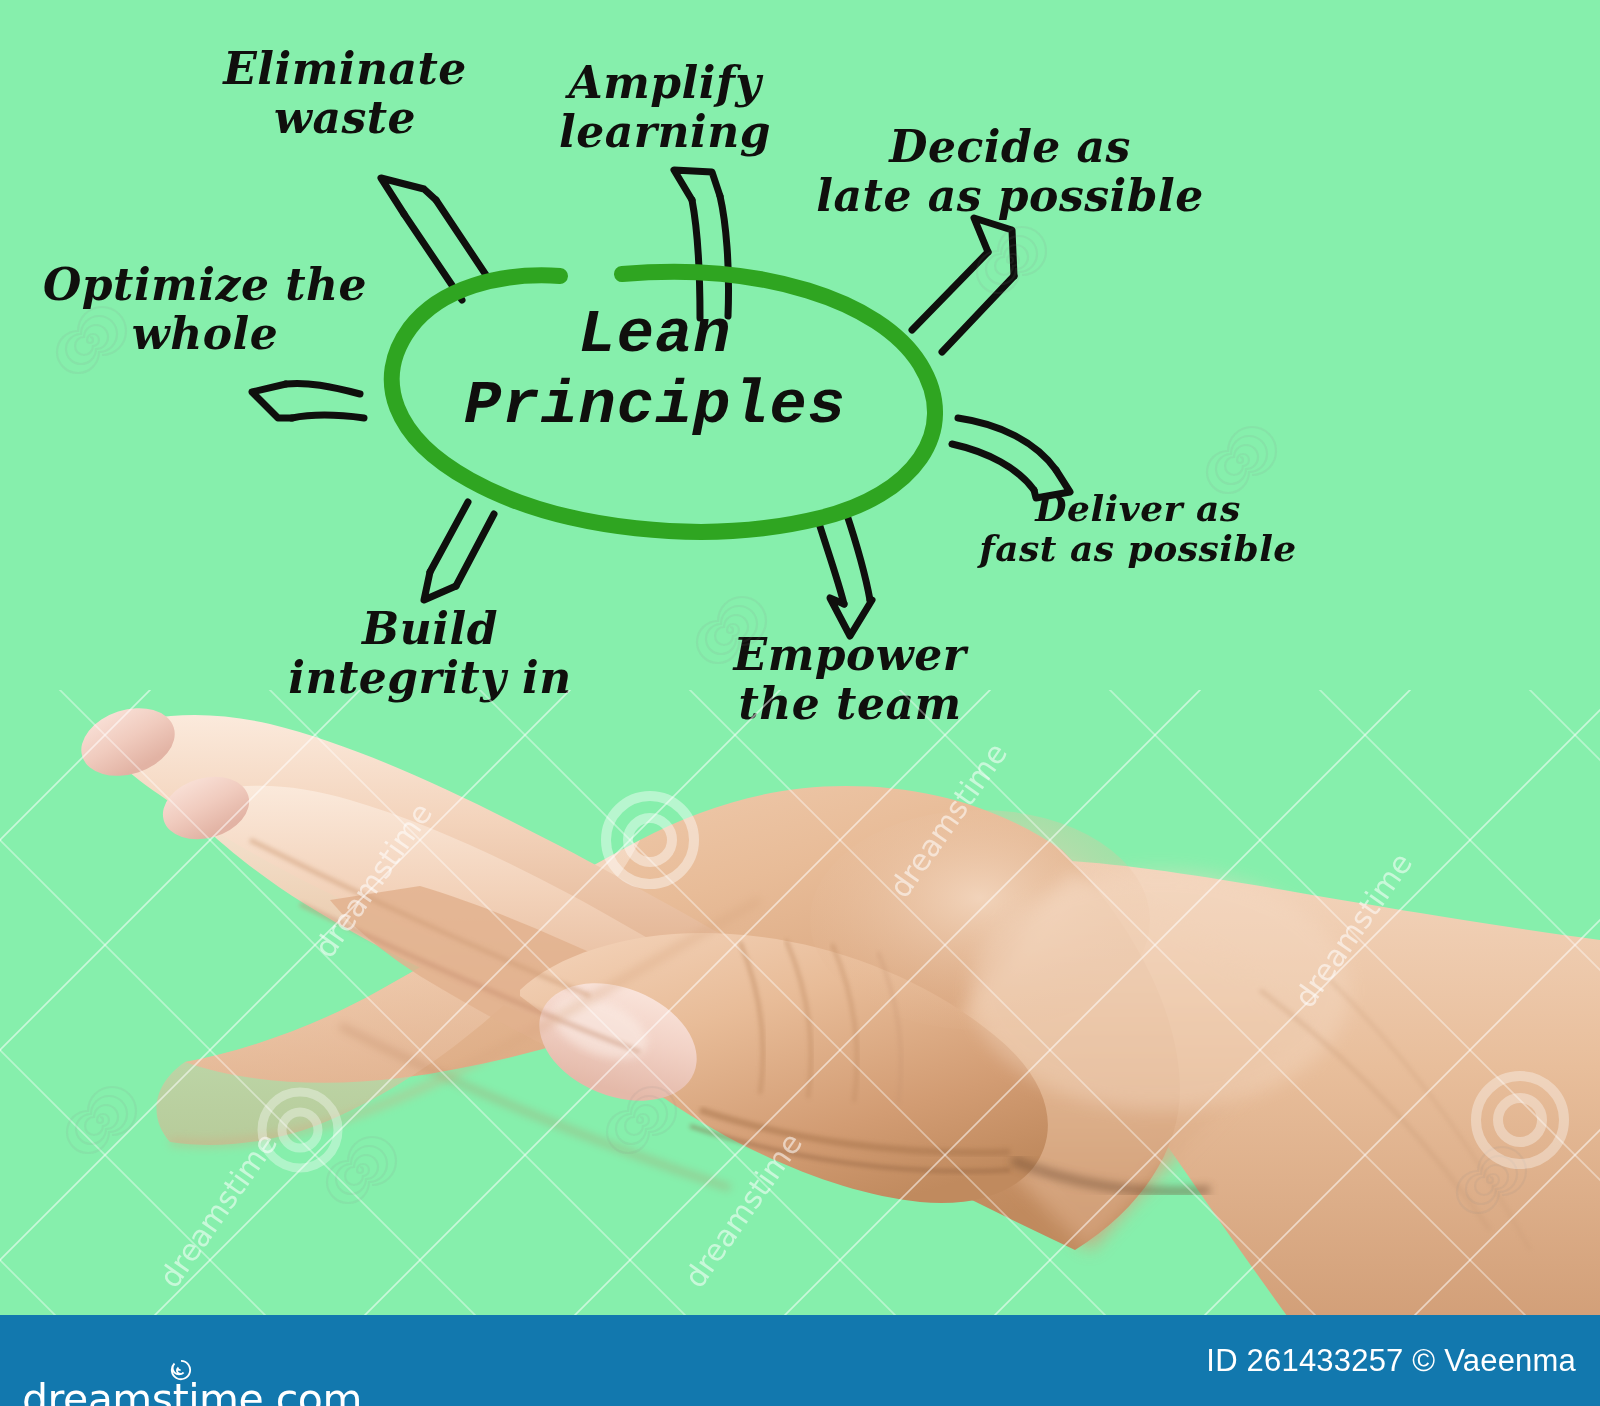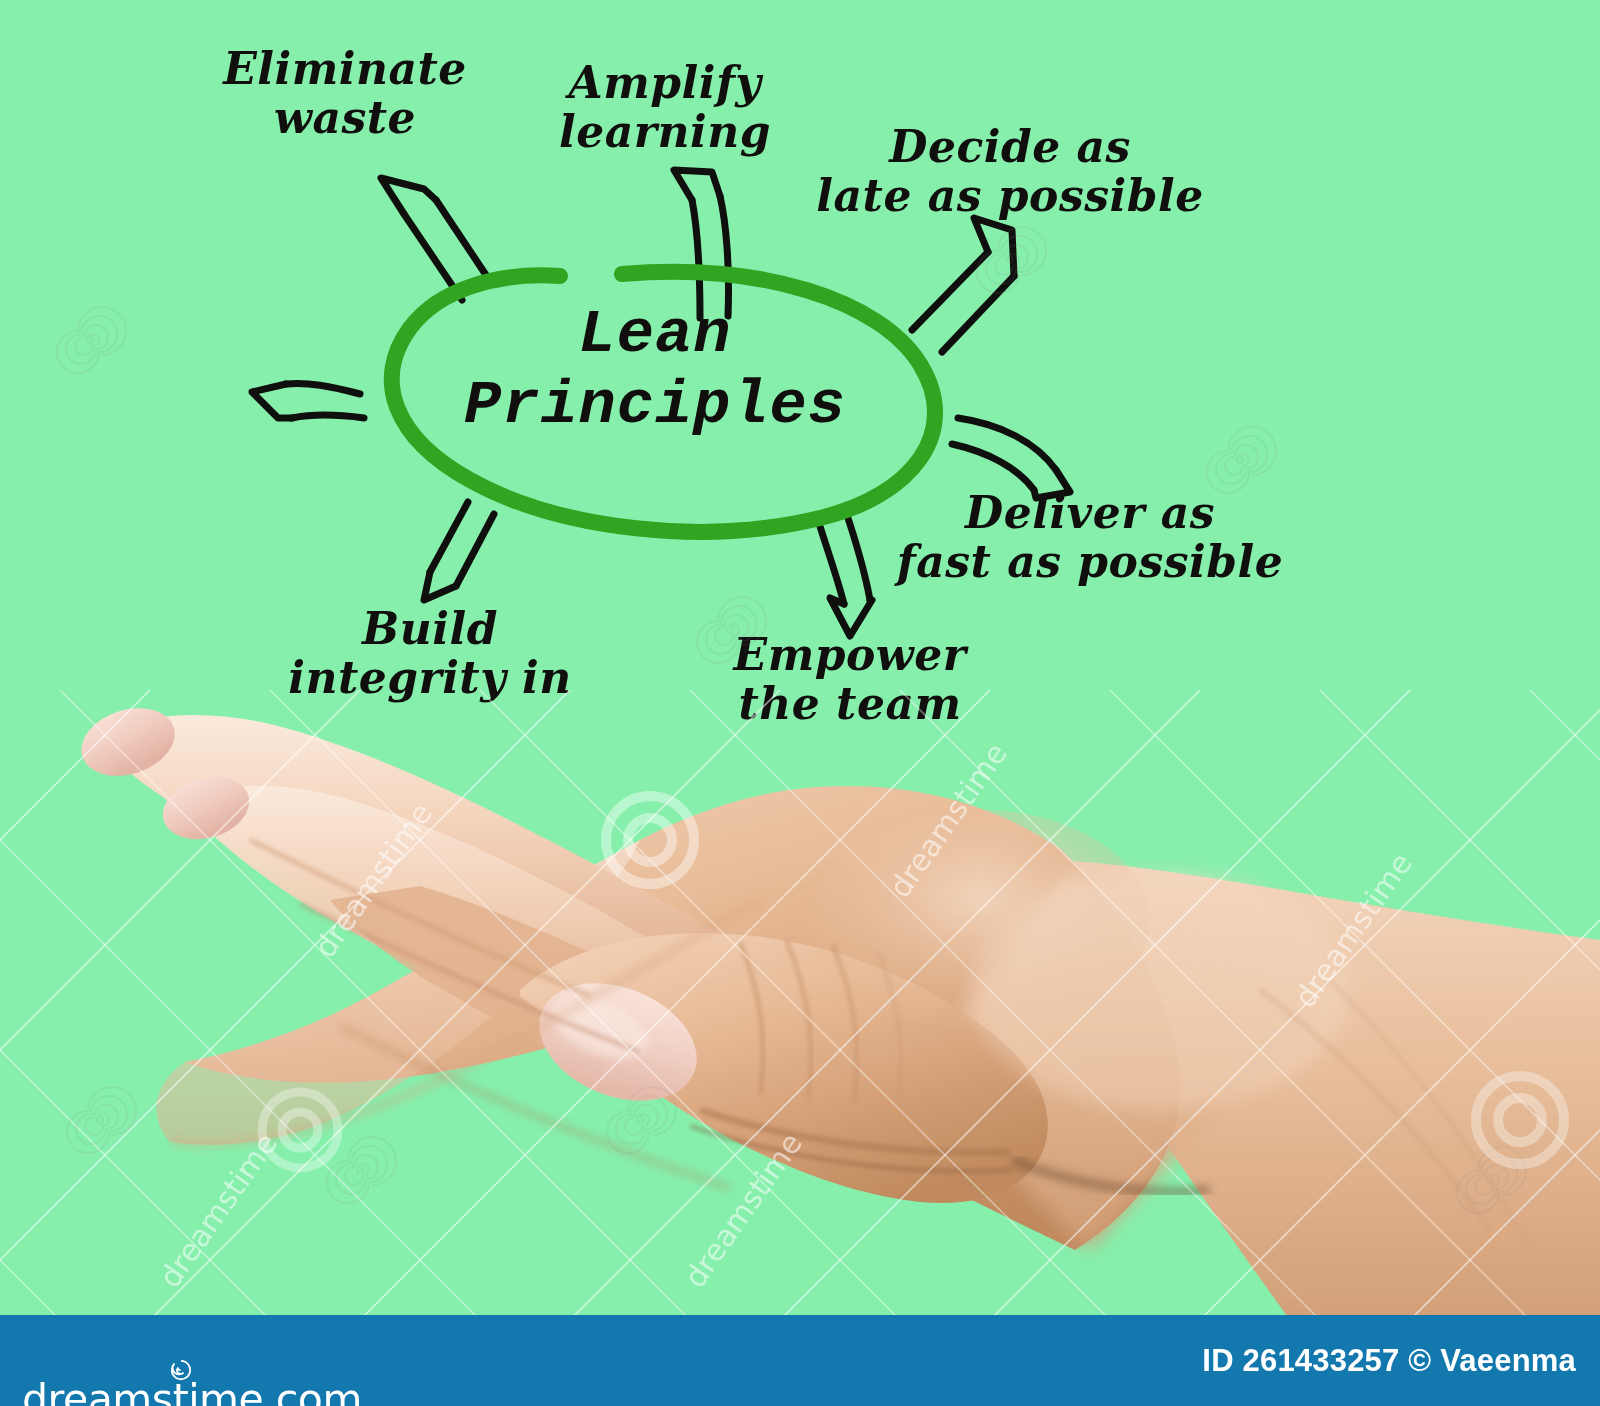--- a/index.html
+++ b/index.html
@@ -54,21 +54,21 @@
     font-size: 62px;
     line-height: 1.14;
     letter-spacing: 1px;
   }
 
   
   #lbl-eliminate   { left: 180px; top: 44px;  width: 330px; font-size: 44px; }
   #lbl-amplify     { left: 520px; top: 34px;  width: 290px; font-size: 44px; margin-top: 24px; }
   #lbl-decide      { left: 800px; top: 122px; width: 420px; font-size: 44px; }
   #lbl-optimize    { left: 20px;  top: 260px; width: 370px; font-size: 44px; }
-  #lbl-deliver     { left: 880px; top: 488px; width: 420px; font-size: 44px; }
+  #lbl-deliver     { left: 928px; top: 488px; width: 420px; font-size: 36px; }
   #lbl-build       { left: 250px; top: 604px; width: 360px; font-size: 44px; text-align: center; }
   #lbl-empower     { left: 690px; top: 630px; width: 320px; font-size: 44px; }
   #lbl-center      { left: 420px; top: 300px; width: 470px; font-family: Liberation Mono, monospace; }
 
   
   .hand {
     position: absolute;
     left: 0;
     top: 690px;
     width: 1600px;
@@ -105,21 +105,21 @@
     width: 22px;
     height: 22px;
   }
   .credit {
     position: absolute;
     right: 24px;
     top: 28px;
     color: #ffffff;
     font-family: "Liberation Sans", sans-serif;
     font-size: 31px;
-    font-weight: 700;
+    font-weight: 400;
     letter-spacing: .2px;
     white-space: nowrap;
   }
 </style>
 </head>
 <body>
 
 <div id="stage">
 
   <div class="hand">
@@ -289,20 +289,22 @@
 
   <div class="node-label" id="lbl-eliminate">Eliminate
 waste</div>
 
   <div class="node-label" id="lbl-amplify">Amplify
 learning</div>
 
   <div class="node-label" id="lbl-decide">Decide as
 late as possible</div>
 
+  <div class="node-label" id="lbl-optimize">Optimize the
+whole</div>
 
   <div class="node-label" id="lbl-deliver">Deliver as
 fast as possible</div>
 
   <div class="node-label" id="lbl-build">Build
 integrity in</div>
 
   <div class="node-label" id="lbl-empower">Empower
 the team</div>
 

